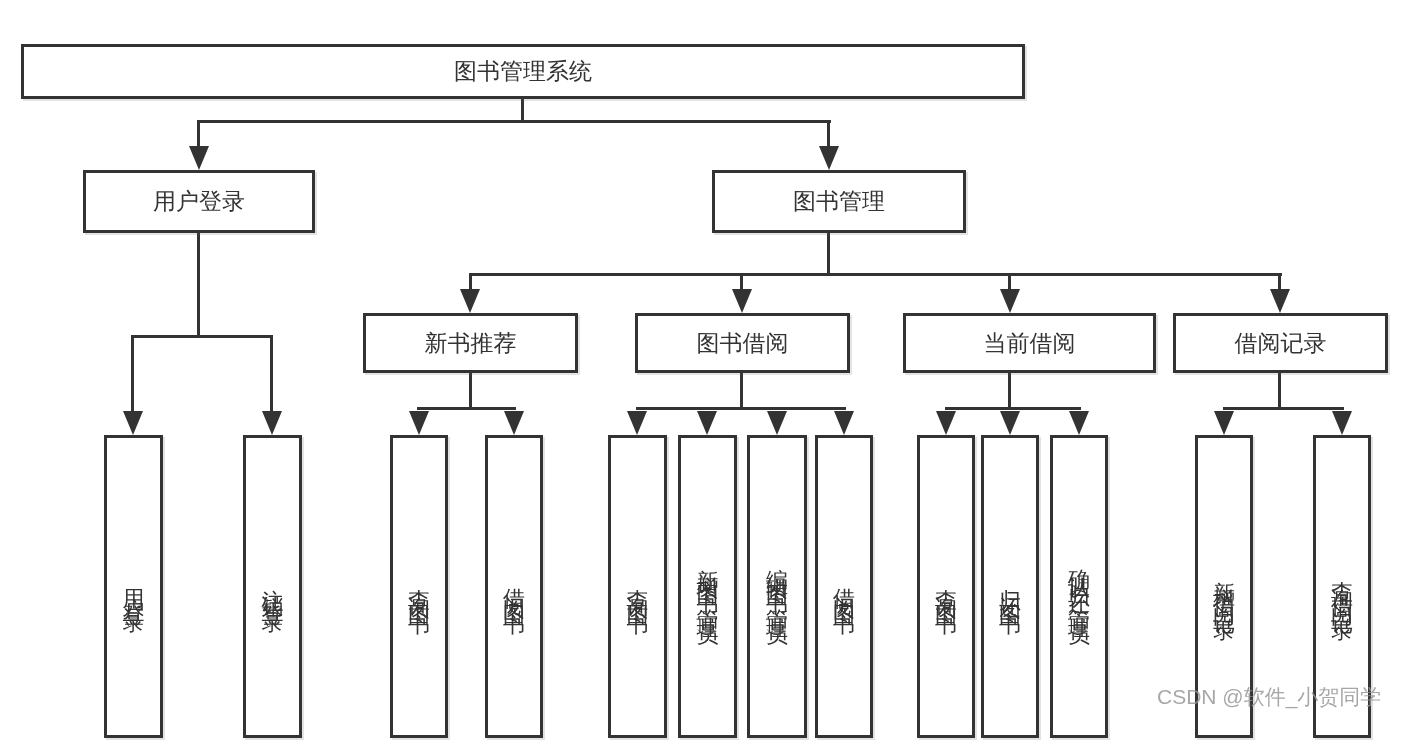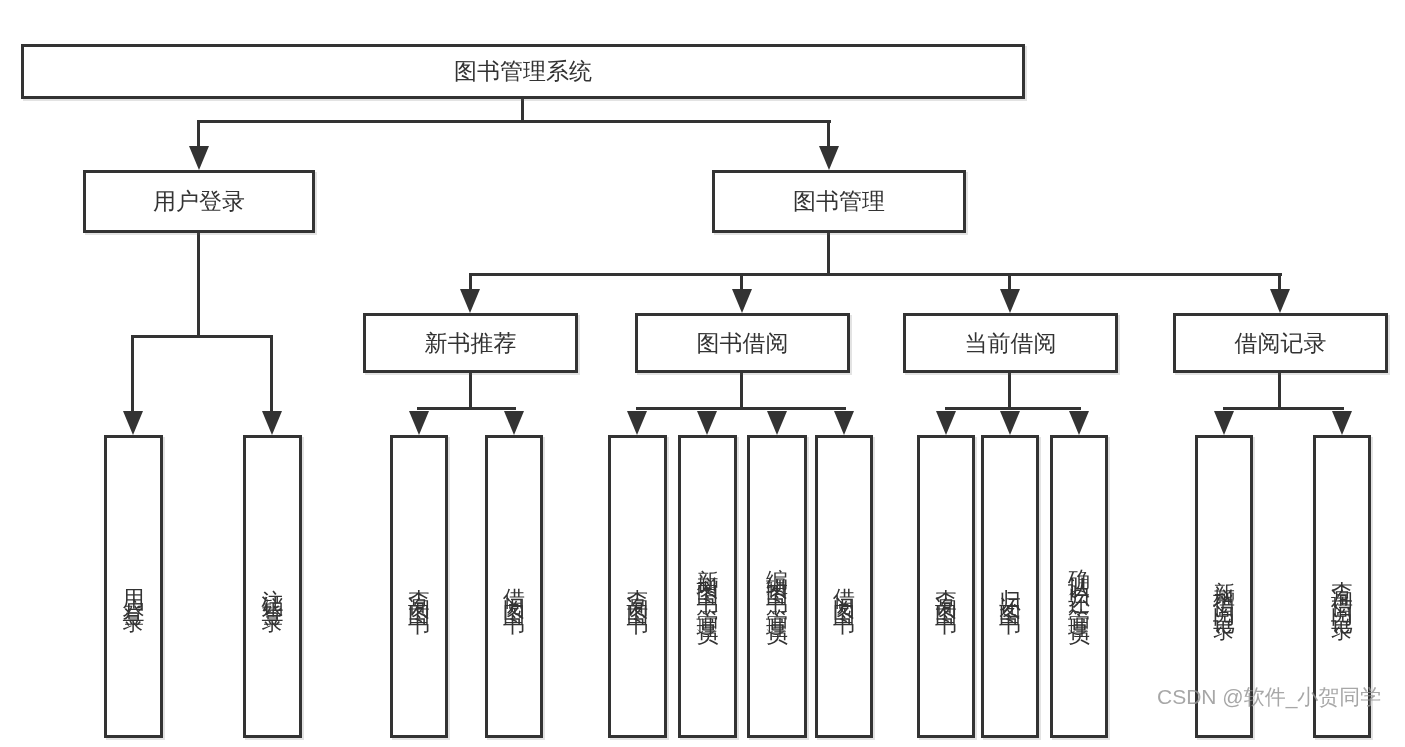--- a/index.html
+++ b/index.html
@@ -106,21 +106,21 @@
   <div class="arrow" style="left:1000px; top:289px;"></div>
   <div class="vl" style="left:1278px; top:273px; height:18px;"></div>
   <div class="arrow" style="left:1270px; top:289px;"></div>
 
   <div class="box" style="left:363px; top:313px; width:215px; height:60px;">
     <span>新书推荐</span>
   </div>
   <div class="box" style="left:635px; top:313px; width:215px; height:60px;">
     <span>图书借阅</span>
   </div>
-  <div class="box" style="left:903px; top:313px; width:215px; height:60px;">
+  <div class="box" style="left:903px; top:313px; width:253px; height:60px;">
     <span>当前借阅</span>
   </div>
   <div class="box" style="left:1173px; top:313px; width:215px; height:60px;">
     <span>借阅记录</span>
   </div>
 
   <div class="vl" style="left:469px; top:373px; height:34px;"></div>
   <div class="hl" style="left:417px; top:407px; width:99px;"></div>
   <div class="arrow" style="left:409px; top:411px;"></div>
   <div class="arrow" style="left:504px; top:411px;"></div>

